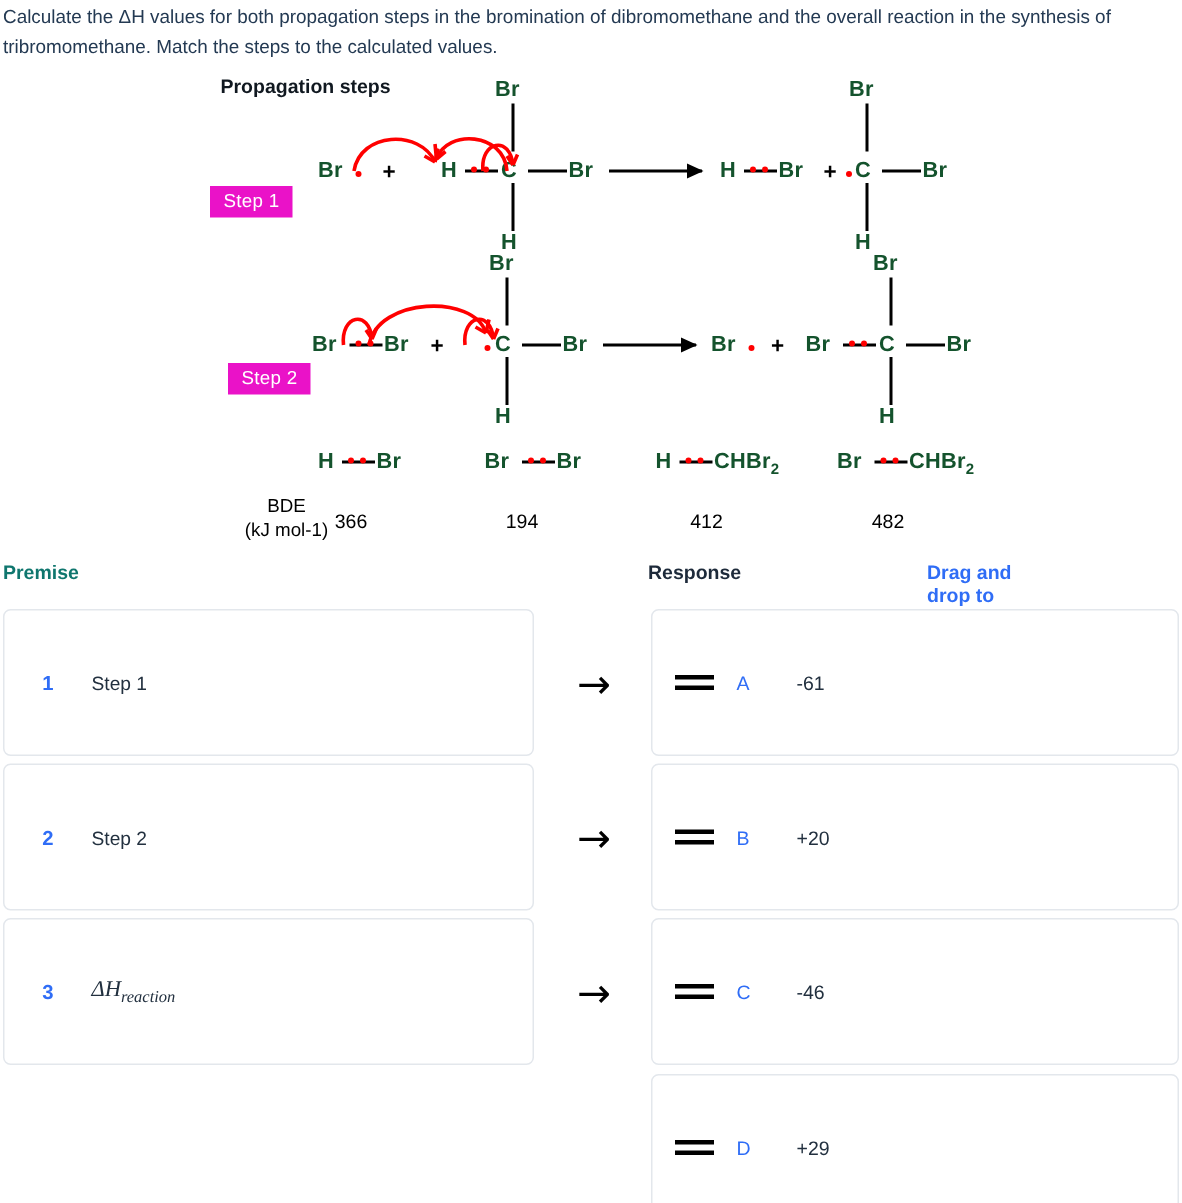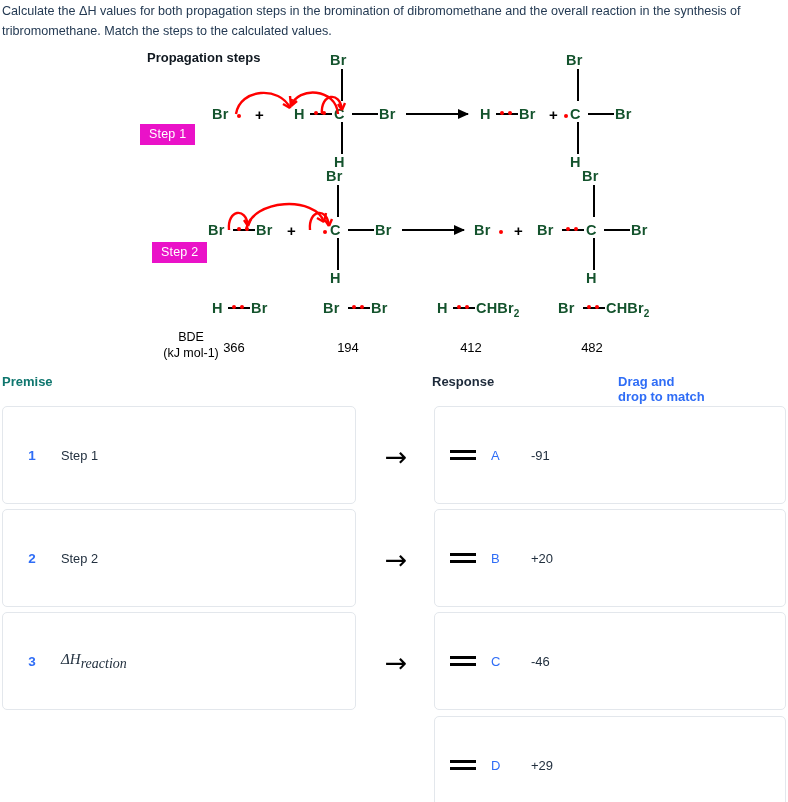--- a/index.html
+++ b/index.html
@@ -1,20 +1,20 @@
 <!DOCTYPE html>
 <html><head>
 <meta charset="utf-8">
 <style>
   html,body{margin:0;padding:0;}
   body{
     width:788px;height:802px;background:#ffffff;overflow:hidden;
     font-family:"Liberation Sans",sans-serif;color:#1d2a3a;
   }
-  .page{position:relative;width:696px;height:802px;padding-left:10px;}
+  .page{position:relative;width:696px;height:802px;}
 
   
   .prompt{
     position:absolute;left:2px;top:2px;width:780px;
     font-size:12.6px;line-height:1.55;color:#243a53;
   }
 
   
   .scheme{position:absolute;left:0;top:44px;width:788px;height:320px;margin-left:12px;}
   .scheme-title{
@@ -71,21 +71,21 @@
     display:flex;align-items:center;
   }
   .idx{
     width:58px;text-align:center;color:#2f6df6;font-weight:bold;font-size:13.5px;
     flex:0 0 58px;
   }
   .p-text{font-size:12.8px;color:#22303f;}
   .p-text.math{
     font-family:"Liberation Serif",serif;font-style:italic;font-size:15px;
   }
-  .p-text.math sub{font-size:14px;}
+  .p-text.math sub{font-size:11px;}
   .handle{
     flex:0 0 56px;display:flex;flex-direction:column;align-items:center;
     justify-content:center;gap:4px;cursor:grab;
   }
   .handle span{display:block;width:26px;height:3.4px;background:#000;}
   .r-letter{
     flex:0 0 40px;color:#2f6df6;font-size:13px;text-align:left;
   }
   .r-val{font-size:13px;color:#22303f;}
   .match-arrow{
@@ -272,21 +272,21 @@
   </div>
   <div class="match-arrow" style="top:649px;">→</div>
 
   <div class="card r-card" style="top:406px;">
     <div class="card-row">
       <div class="handle">
           <span></span>
           <span></span>
         </div>
       <div class="r-letter">A</div>
-      <div class="r-val">-91</div>
+      <div class="r-val">-61</div>
     </div>
   </div>
   <div class="card r-card" style="top:509px;">
     <div class="card-row">
       <div class="handle">
           <span></span>
           <span></span>
         </div>
       <div class="r-letter">B</div>
       <div class="r-val">+20</div>

